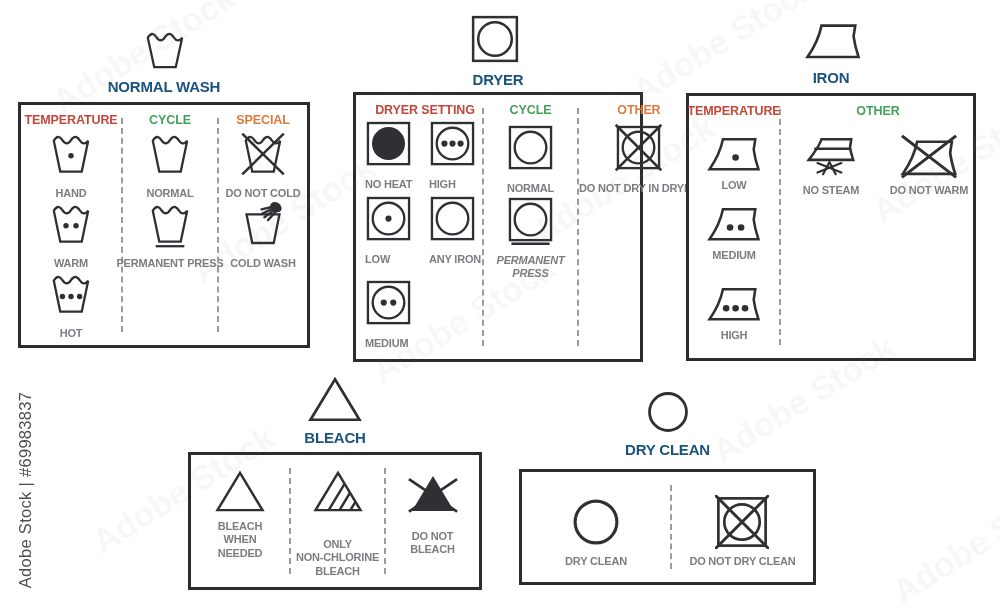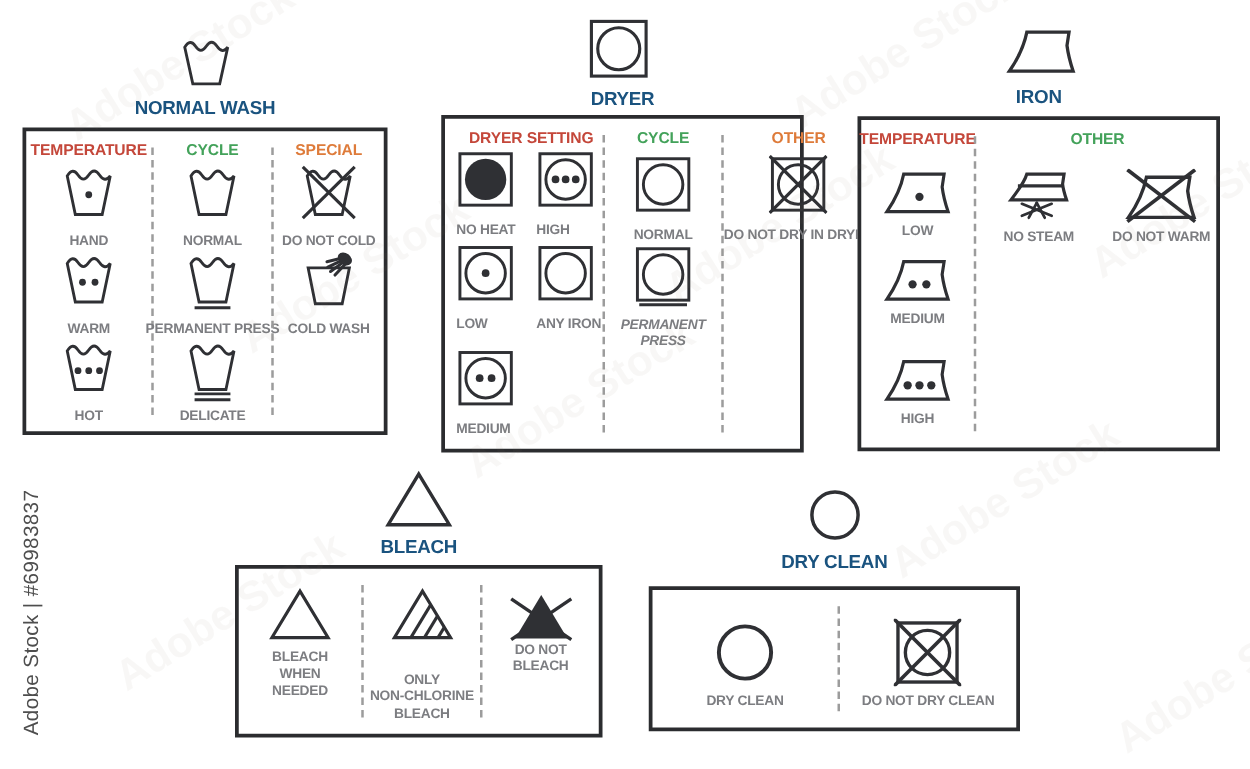--- a/index.html
+++ b/index.html
@@ -132,28 +132,20 @@
           <path class="ln" d="M8,15 Q14,5 20,14 Q26,23 32,14 Q38,5 44,14 Q50,23 56,15 L47,58 L17,58 Z"></path>
         </svg>
         <div class="sym-label">NORMAL</div>
       </div>
       <div class="item mwi">
         <svg width="46" height="52" viewBox="0 0 64 72">
           <path class="ln" d="M8,15 Q14,5 20,14 Q26,23 32,14 Q38,5 44,14 Q50,23 56,15 L47,58 L17,58 Z"></path>
           <line class="ln" x1="12" y1="64.5" x2="52" y2="64.5"></line>
         </svg>
         <div class="sym-label nw">PERMANENT PRESS</div>
-      </div>
-      <div class="item mwi">
-        <svg width="46" height="52" viewBox="0 0 64 72">
-          <path class="ln" d="M8,15 Q14,5 20,14 Q26,23 32,14 Q38,5 44,14 Q50,23 56,15 L47,58 L17,58 Z"></path>
-          <line class="ln" x1="12" y1="63" x2="52" y2="63"></line>
-          <line class="ln" x1="12" y1="69.5" x2="52" y2="69.5"></line>
-        </svg>
-        <div class="sym-label">DELICATE</div>
       </div>
     </div>
     <div class="vsep"></div>
 
     <div class="col" style="flex:1">
       <div class="col-header orange">SPECIAL</div>
       <div class="item mwi">
         <svg width="46" height="52" viewBox="0 0 64 72">
           <path class="ln" d="M8,15 Q14,5 20,14 Q26,23 32,14 Q38,5 44,14 Q50,23 56,15 L47,58 L17,58 Z"></path>
           <line class="x" x1="3" y1="5" x2="61" y2="62"></line>
@@ -375,21 +367,21 @@
       </div>
     </div>
     <div class="vsep"></div>
     <div class="col" style="flex:1;padding-top:14px">
       <div class="item">
         <svg width="50" height="45" viewBox="0 0 64 58">
           <line class="x" x1="1" y1="13" x2="63" y2="55"></line>
             <line class="x" x1="63" y1="13" x2="1" y2="55"></line>
           <path class="fl" d="M32,9 L59,54 L5,54 Z"></path>
         </svg>
-        <div class="sym-label" style="margin-top:0">DO NOT
+        <div class="sym-label" style="margin-top:16px">DO NOT
 BLEACH</div>
       </div>
     </div>
   </div>
 
   <svg class="hdr-icon" style="left:645px;top:389px;width:46px;height:46px" viewBox="0 0 56 56">
     <circle class="ln" cx="28" cy="28" r="22.5" style="stroke-width:3.4"></circle>
   </svg>
   <div class="panel-title" style="left:519px;top:441px;width:297px">DRY CLEAN</div>
 

